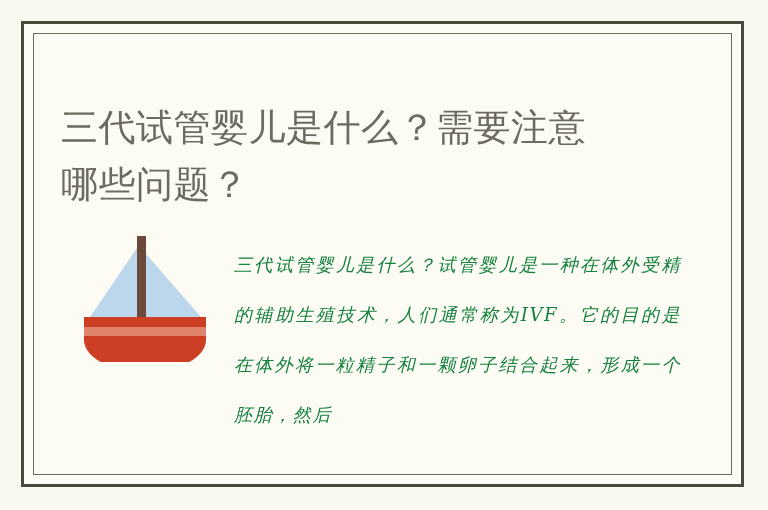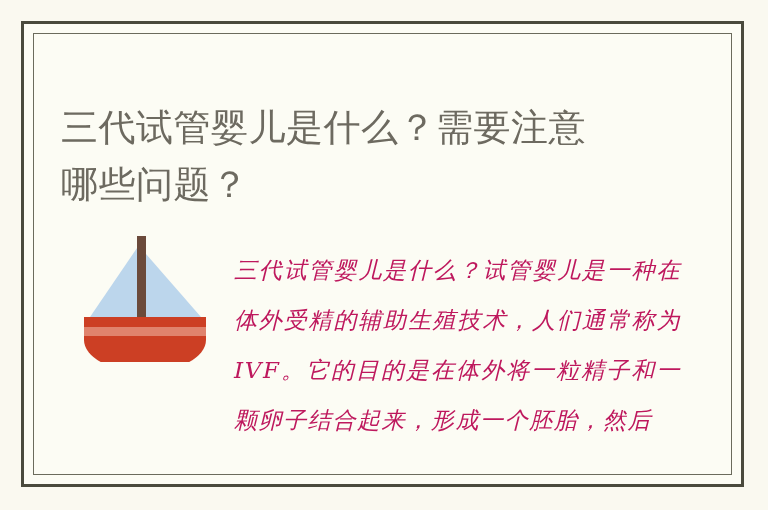--- a/index.html
+++ b/index.html
@@ -91,22 +91,22 @@
     display: block;
     width: 140px;
     height: 140px;
   }
 
   #article-text {
     position: absolute;
     left: 200px;
     top: 22px;
     width: 447px;
-    color: #be185d;
-    font-size: 23px;
+    color: #15803d;
+    font-size: 18px;
     line-height: 50px;
     letter-spacing: 1.6px;
     font-family: "DejaVu Serif", "Liberation Serif", serif;
     font-style: italic;
     font-weight: 400;
     word-break: break-all;
     text-align: justify;
   }
 </style>
 </head>

